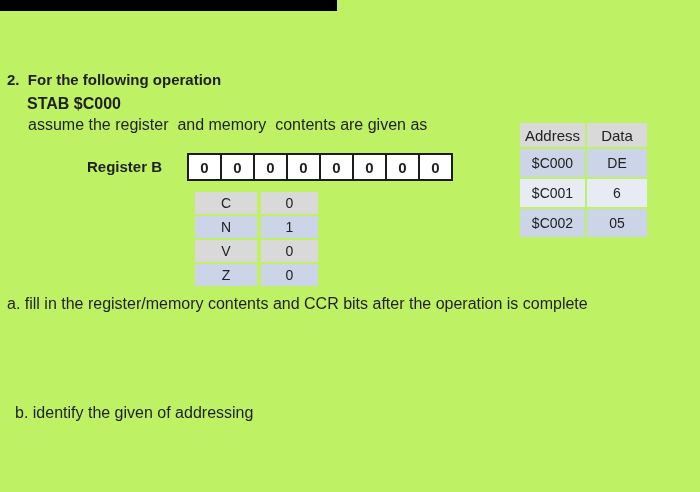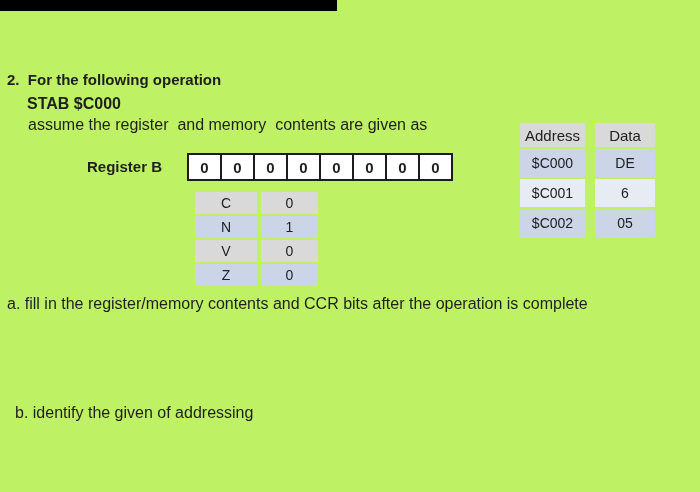--- a/index.html
+++ b/index.html
@@ -73,21 +73,21 @@
     position: absolute;
     left: 520px; top: 123px;
   }
   .mem-row { display: flex; margin-bottom: 2px; }
   .mem-address-cell, .mem-data-cell {
     height: 28px;
     display: flex; align-items: center; justify-content: center;
     font-size: 14px;
     color: #212121;
   }
-  .mem-address-cell { width: 65px; margin-right: 10px; }
+  .mem-address-cell { width: 65px; margin-right: 2px; }
   .mem-data-cell { width: 60px; text-align: right; }
   .mem-header .mem-address-cell, .mem-header .mem-data-cell {
     height: 24px;
     font-size: 15px;
   }
 </style>
 </head>
 <body>
 
 <div id="canvas">

